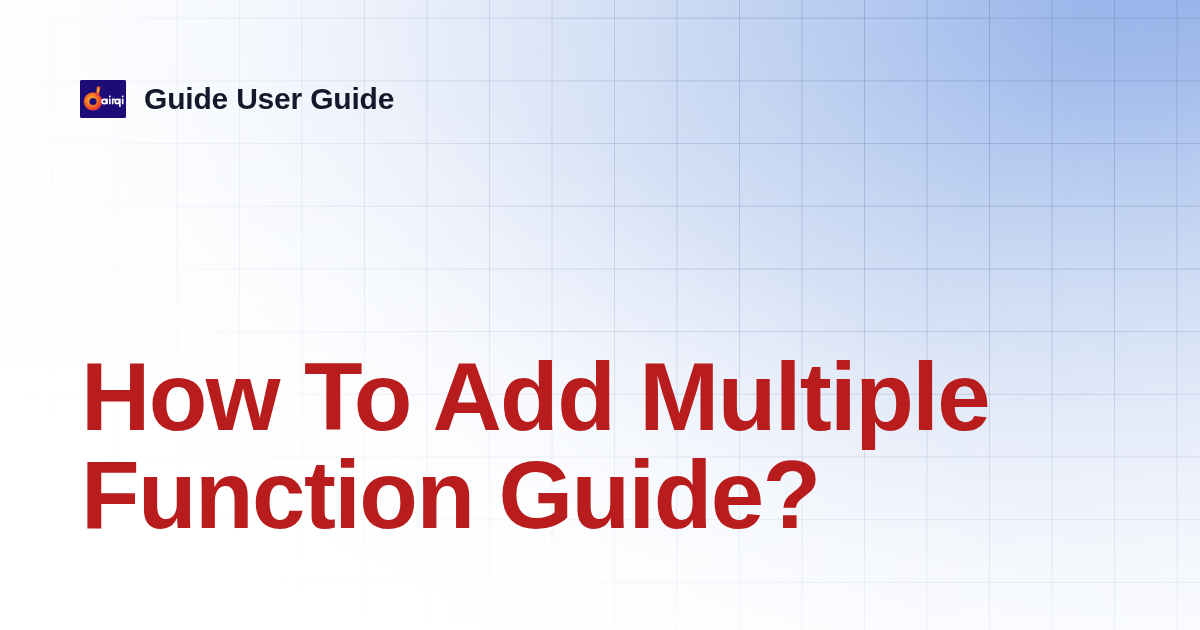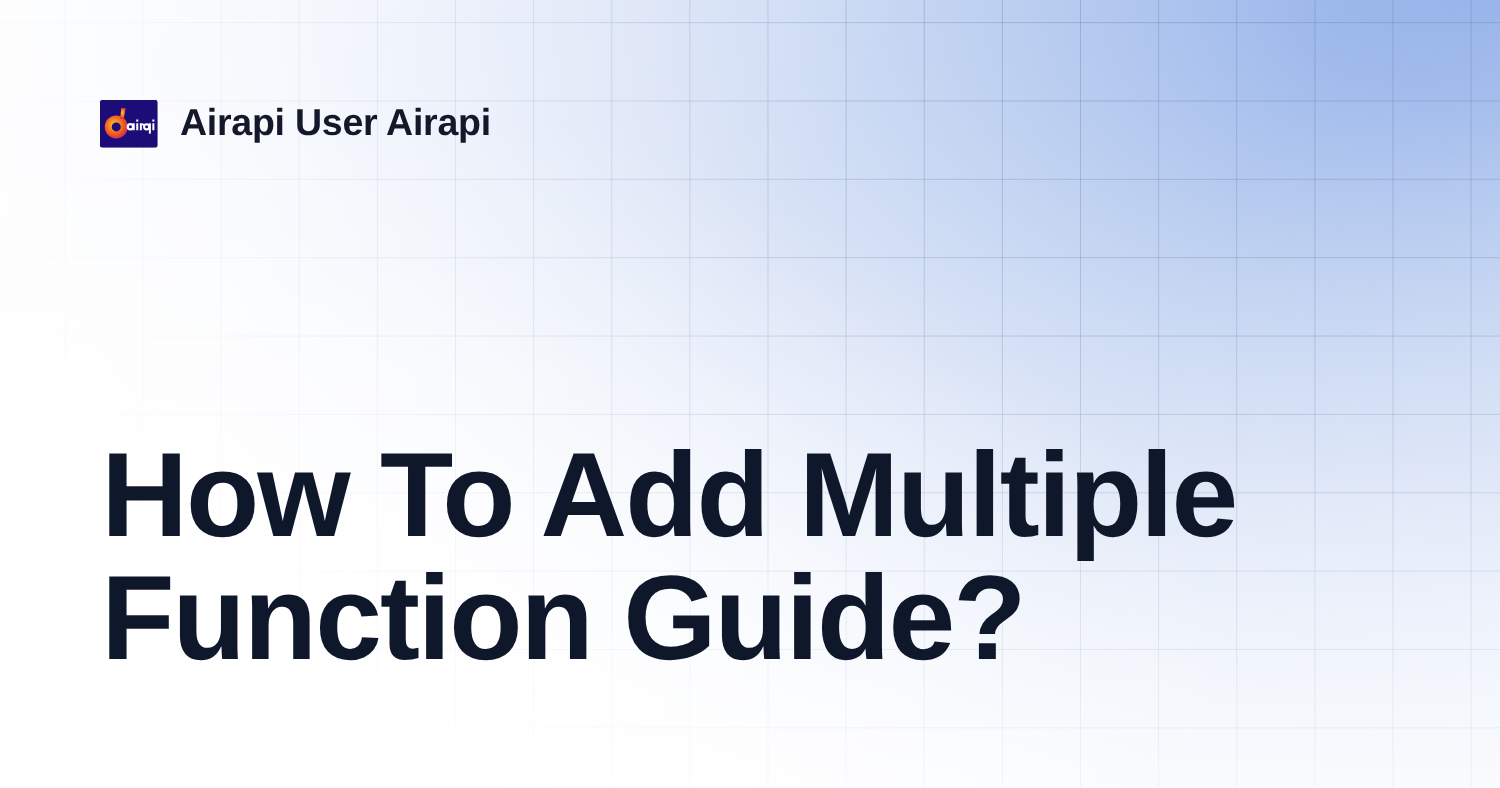--- a/index.html
+++ b/index.html
@@ -145,21 +145,21 @@
   .headline {
     position: absolute;
     left: 81px;
     top: 348px;
     width: 1040px;
     margin: 0;
     font-size: 96px;
     font-weight: bold;
     line-height: 98px;
     letter-spacing: -1.6px;
-    color: #0f172a;
+    color: #b91c1c;
   }
 
   .headline .line {
     display: block;
     white-space: nowrap;
   }
 </style>
 </head>
 <body>
 
@@ -203,21 +203,21 @@
             <rect x="41.9" y="18.6" width="1.6" height="5.6"></rect>
             <rect x="41.9" y="15.6" width="1.6" height="1.7"></rect>
           </g>
           <g fill="#1C0C78">
             <circle cx="24.3" cy="21.4" r="1.25"></circle>
             <circle cx="37.3" cy="21.4" r="1.2"></circle>
           </g>
         </svg>
       </span>
 
-      <span class="brand-title">Airapi User Airapi</span>
+      <span class="brand-title">Guide User Guide</span>
     </div>
 
     <h1 class="headline">
       <span class="line">How To Add Multiple</span>
       <span class="line">Function Guide?</span>
     </h1>
 
   </div>
 </div>
 

